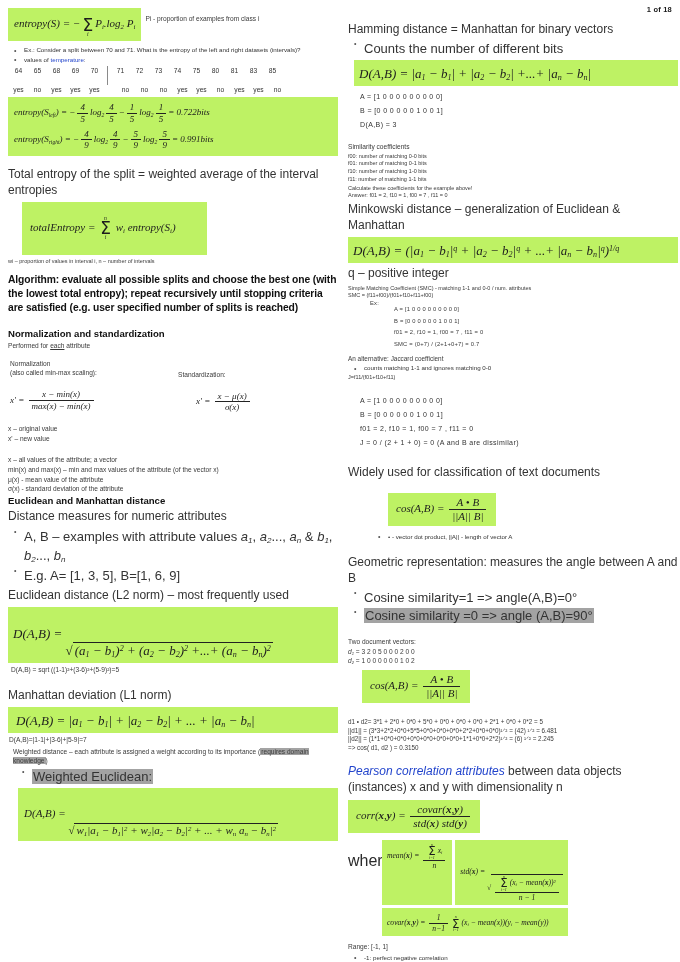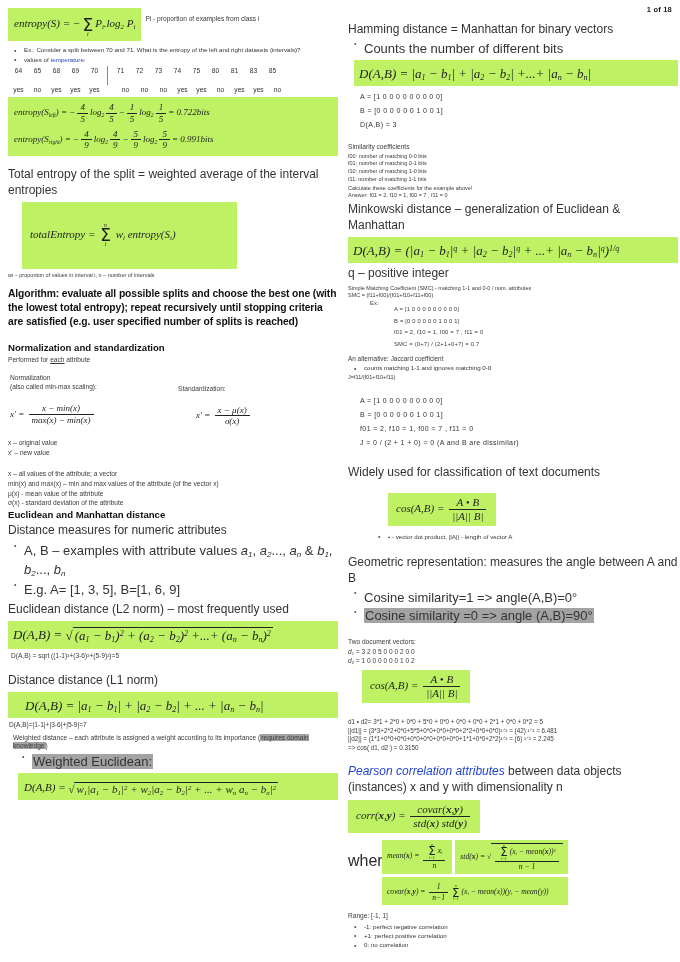--- a/index.html
+++ b/index.html
@@ -72,21 +72,21 @@
   .frac .nu{display:block;border-bottom:1px solid #222;padding:0 3px;line-height:1.18;}
   .frac .de{display:block;padding:0 3px;line-height:1.2;}
 
   .sig{display:inline-block;font-size:1.55em;vertical-align:middle;font-style:normal;
        position:relative;line-height:.75;margin:0 1px;font-family:"DejaVu Sans",sans-serif;}
   .sigwrap{display:inline-block;text-align:center;vertical-align:middle;margin:0 1px;}
   .sigwrap .top{display:block;font-size:.52em;line-height:1;font-style:italic;}
   .sigwrap .bot{display:block;font-size:.52em;line-height:1;font-style:italic;}
 
   .rad{display:inline-block;vertical-align:middle;}
-  .rad .bar{border-top:1px solid #222;padding:0 2px 0 2px;display:inline-block;}
+  .rad .bar{border-top:1px solid #222;padding:0 2px 0 2px;display:inline-block;margin-top:31px;}
 
   .tempgrid{margin:2px 0 2px 1px;}
   .temprow{display:flex;font-size:6.7px;color:#333;line-height:1.4;}
   .temprow span{display:inline-block;text-align:center;}
   .t-cell{width:19px;}
   .splitline{width:0;border-left:1px solid #8a8a8a;height:19px;margin:0 3px;}
 
   .mono{font-family:"Liberation Sans",sans-serif;font-size:7px;letter-spacing:.4px;color:#333;}
   .mono-xs{font-family:"Liberation Sans",sans-serif;font-size:5.8px;letter-spacing:.2px;color:#3a3a3a;}
 
@@ -172,21 +172,21 @@
       </div>
       <div class="formula f-sm">
         entropy(<i>S<sub>right</sub></i>) = −<span class="frac"><span class="nu">4</span><span class="de">9</span></span>log<sub>2</sub><span class="frac"><span class="nu">4</span><span class="de">9</span></span>−<span class="frac"><span class="nu">5</span><span class="de">9</span></span>log<sub>2</sub><span class="frac"><span class="nu">5</span><span class="de">9</span></span>= 0.991<i>bits</i>
       </div>
     </div>
 
     <div class="spacer8"></div>
 
     <p class="txt">Total entropy of the split = weighted average of the interval entropies</p>
 
-    <div class="fbox" style="margin-left:14px;width:215px;padding:21px 8px;">
+    <div class="fbox" style="margin-left:14px;width:185px;padding:14px 8px;">
       <span class="formula f-md">
         totalEntropy = <span class="sigwrap"><span class="top">n</span><span class="sig">Σ</span><span class="bot">i</span></span> <i>w<sub>i</sub></i> entropy(<i>S<sub>i</sub></i>)
       </span>
     </div>
 
     <p class="xs indent1" style="margin-top:3px;">wi – proportion of values in interval i, n – number of intervals</p>
 
     <div class="spacer8"></div>
 
     <h2 class="big">Algorithm: evaluate all possible splits and choose the best one (with the lowest total entropy); repeat recursively until stopping criteria are satisfied (e.g. user specified number of splits is reached)</h2>
@@ -243,23 +243,23 @@
     <div class="fbox" style="padding:4px 5px;">
       <span class="formula f-lg">
         <i>D</i>(<i>A</i>,<i>B</i>) = <span class="rad">√<span class="bar">(<i>a<sub>1</sub></i> − <i>b<sub>1</sub></i>)<sup>2</sup> + (<i>a<sub>2</sub></i> − <i>b<sub>2</sub></i>)<sup>2</sup> +...+ (<i>a<sub>n</sub></i> − <i>b<sub>n</sub></i>)<sup>2</sup></span></span>
       </span>
     </div>
 
     <p class="sm" style="margin-left:3px;">D(A,B) = sqrt ((1-1)²+(3-6)²+(5-9)²)=5</p>
 
     <div class="spacer12"></div>
 
-    <p class="txt">Distance distance (L1 norm)</p>
-
-    <div class="fbox" style="padding:4px 17px;">
+    <p class="txt">Manhattan deviation (L1 norm)</p>
+
+    <div class="fbox" style="padding:4px 8px;">
       <span class="formula f-lg">
         <i>D</i>(<i>A</i>,<i>B</i>) = |<i>a<sub>1</sub></i> − <i>b<sub>1</sub></i>| + |<i>a<sub>2</sub></i> − <i>b<sub>2</sub></i>| + ... + |<i>a<sub>n</sub></i> − <i>b<sub>n</sub></i>|
       </span>
     </div>
 
     <p class="sm" style="margin-left:1px;">D(A,B)=|1-1|+|3-6|+|5-9|=7</p>
 
     <p class="sm" style="margin-top:4px;margin-left:5px;">Weighted distance – each attribute is assigned a weight according to its importance (<span class="hl-yellow">requires domain knowledge</span>)</p>
 
     <ul class="bul" style="margin-top:2px;margin-left:8px;">

